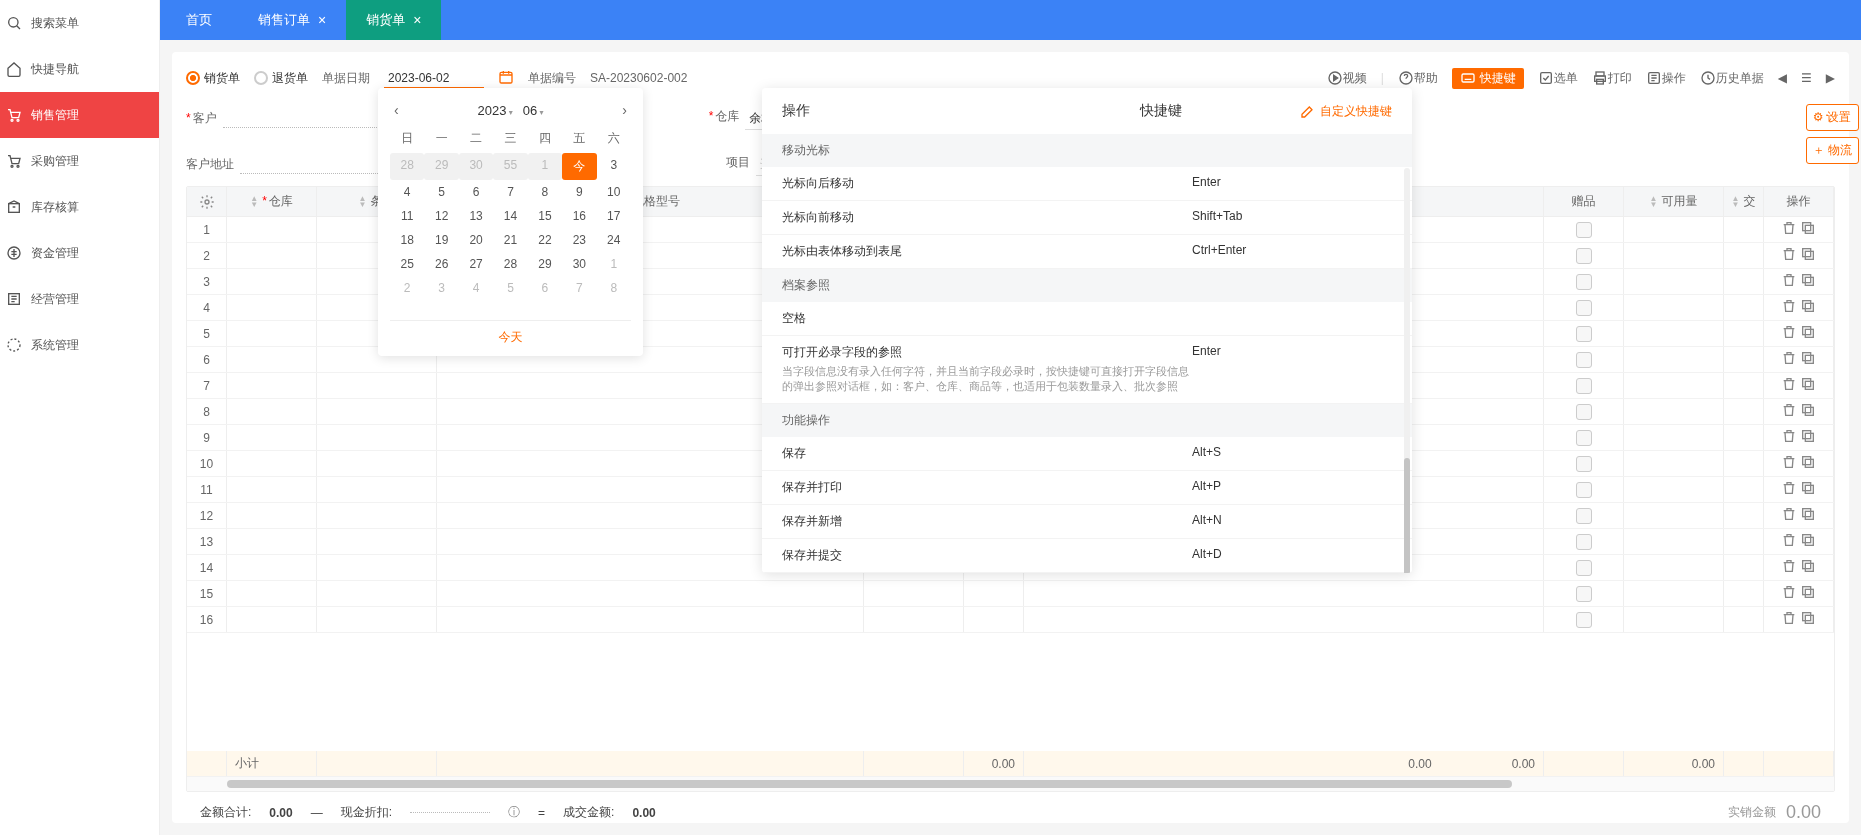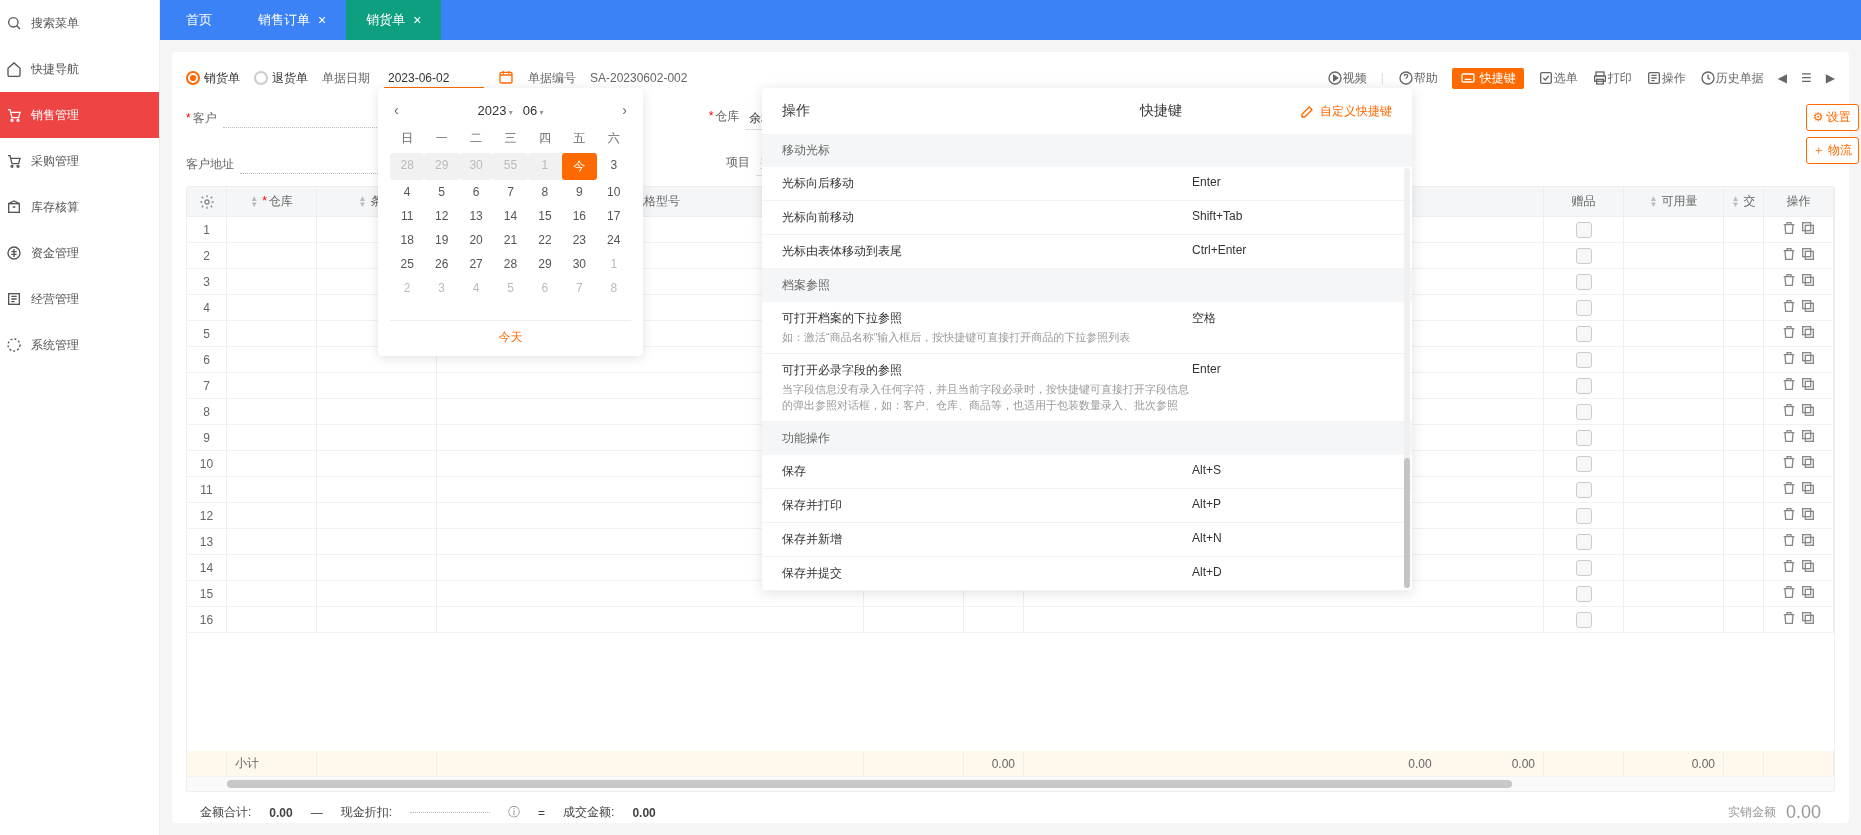--- a/index.html
+++ b/index.html
@@ -795,24 +795,20 @@
               <div class="c2">Shift+Tab</div>
             </div>
             <div class="pop-row">
               <div class="c1">
                 <div class="t">光标由表体移动到表尾</div>
               </div>
               <div class="c2">Ctrl+Enter</div>
             </div>
             <div class="pop-sec">档案参照</div>
             <div class="pop-row">
-              <div class="c1">
-                <div class="t">可打开档案的下拉参照</div>
-                <div class="d">如：激活“商品名称”输入框后，按快捷键可直接打开商品的下拉参照列表</div>
-              </div>
               <div class="c2">空格</div>
             </div>
             <div class="pop-row">
               <div class="c1">
                 <div class="t">可打开必录字段的参照</div>
                 <div class="d">当字段信息没有录入任何字符，并且当前字段必录时，按快捷键可直接打开字段信息的弹出参照对话框，如：客户、仓库、商品等，也适用于包装数量录入、批次参照</div>
               </div>
               <div class="c2">Enter</div>
             </div>
             <div class="pop-sec">功能操作</div>

